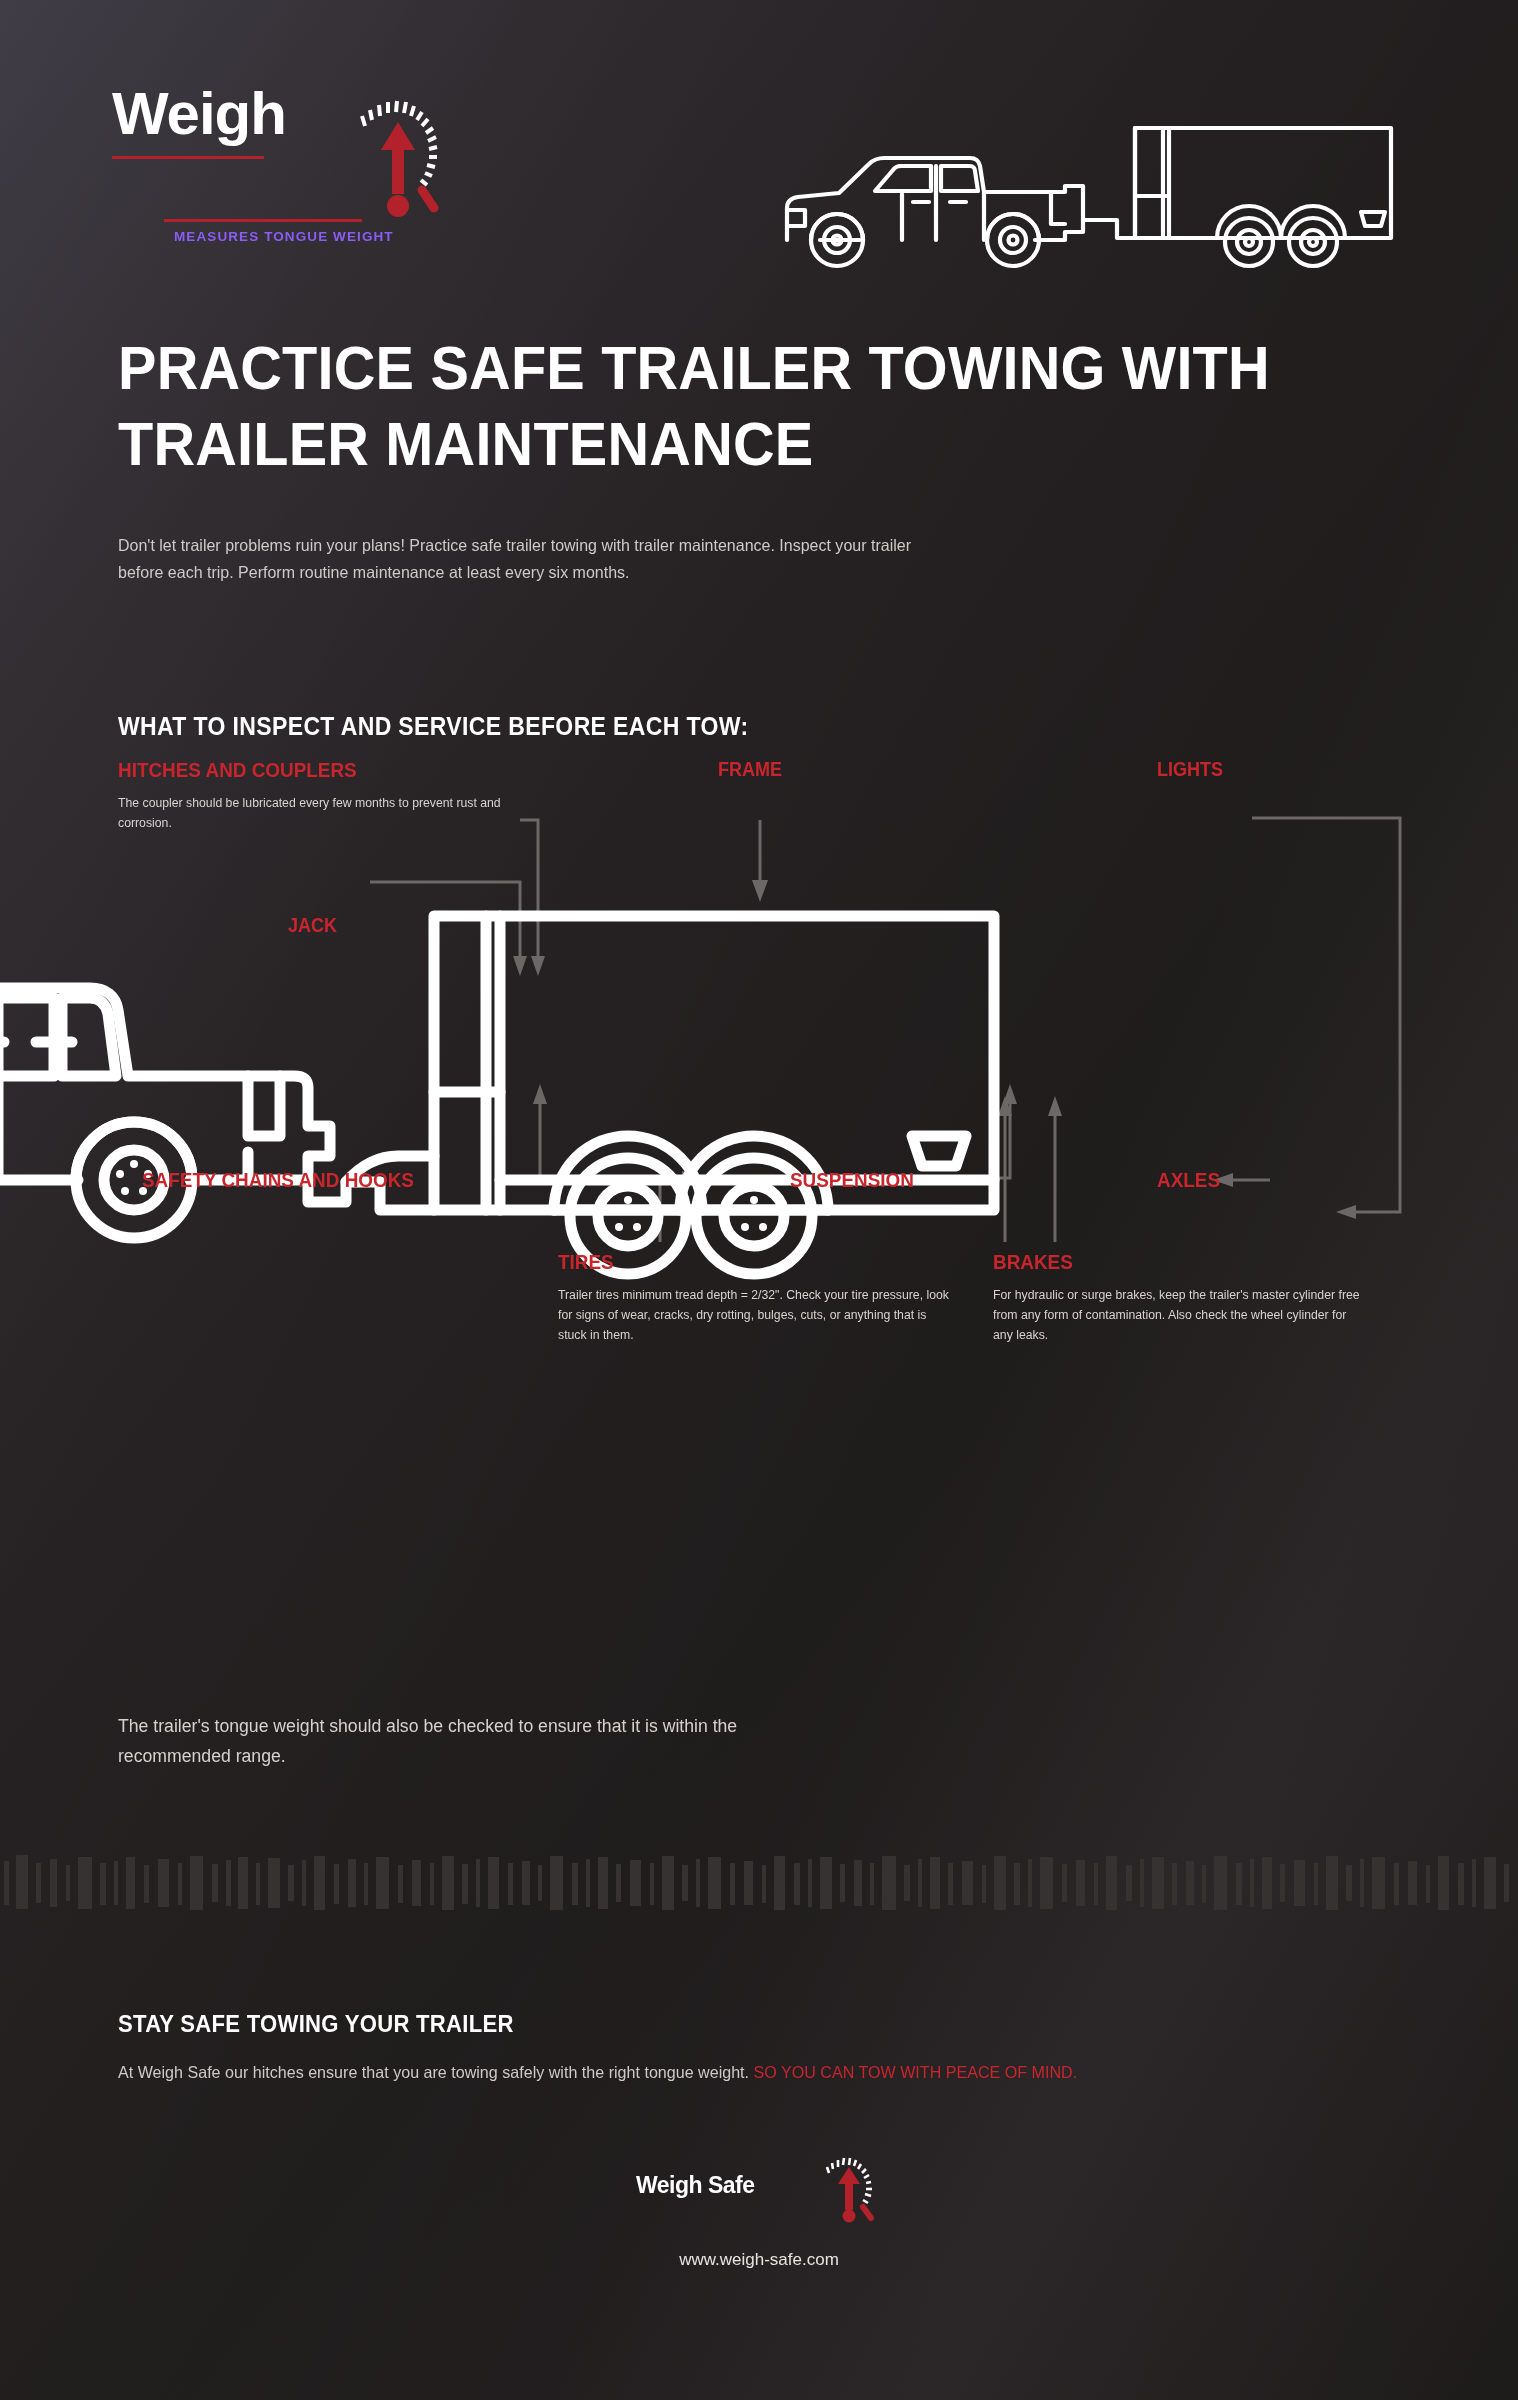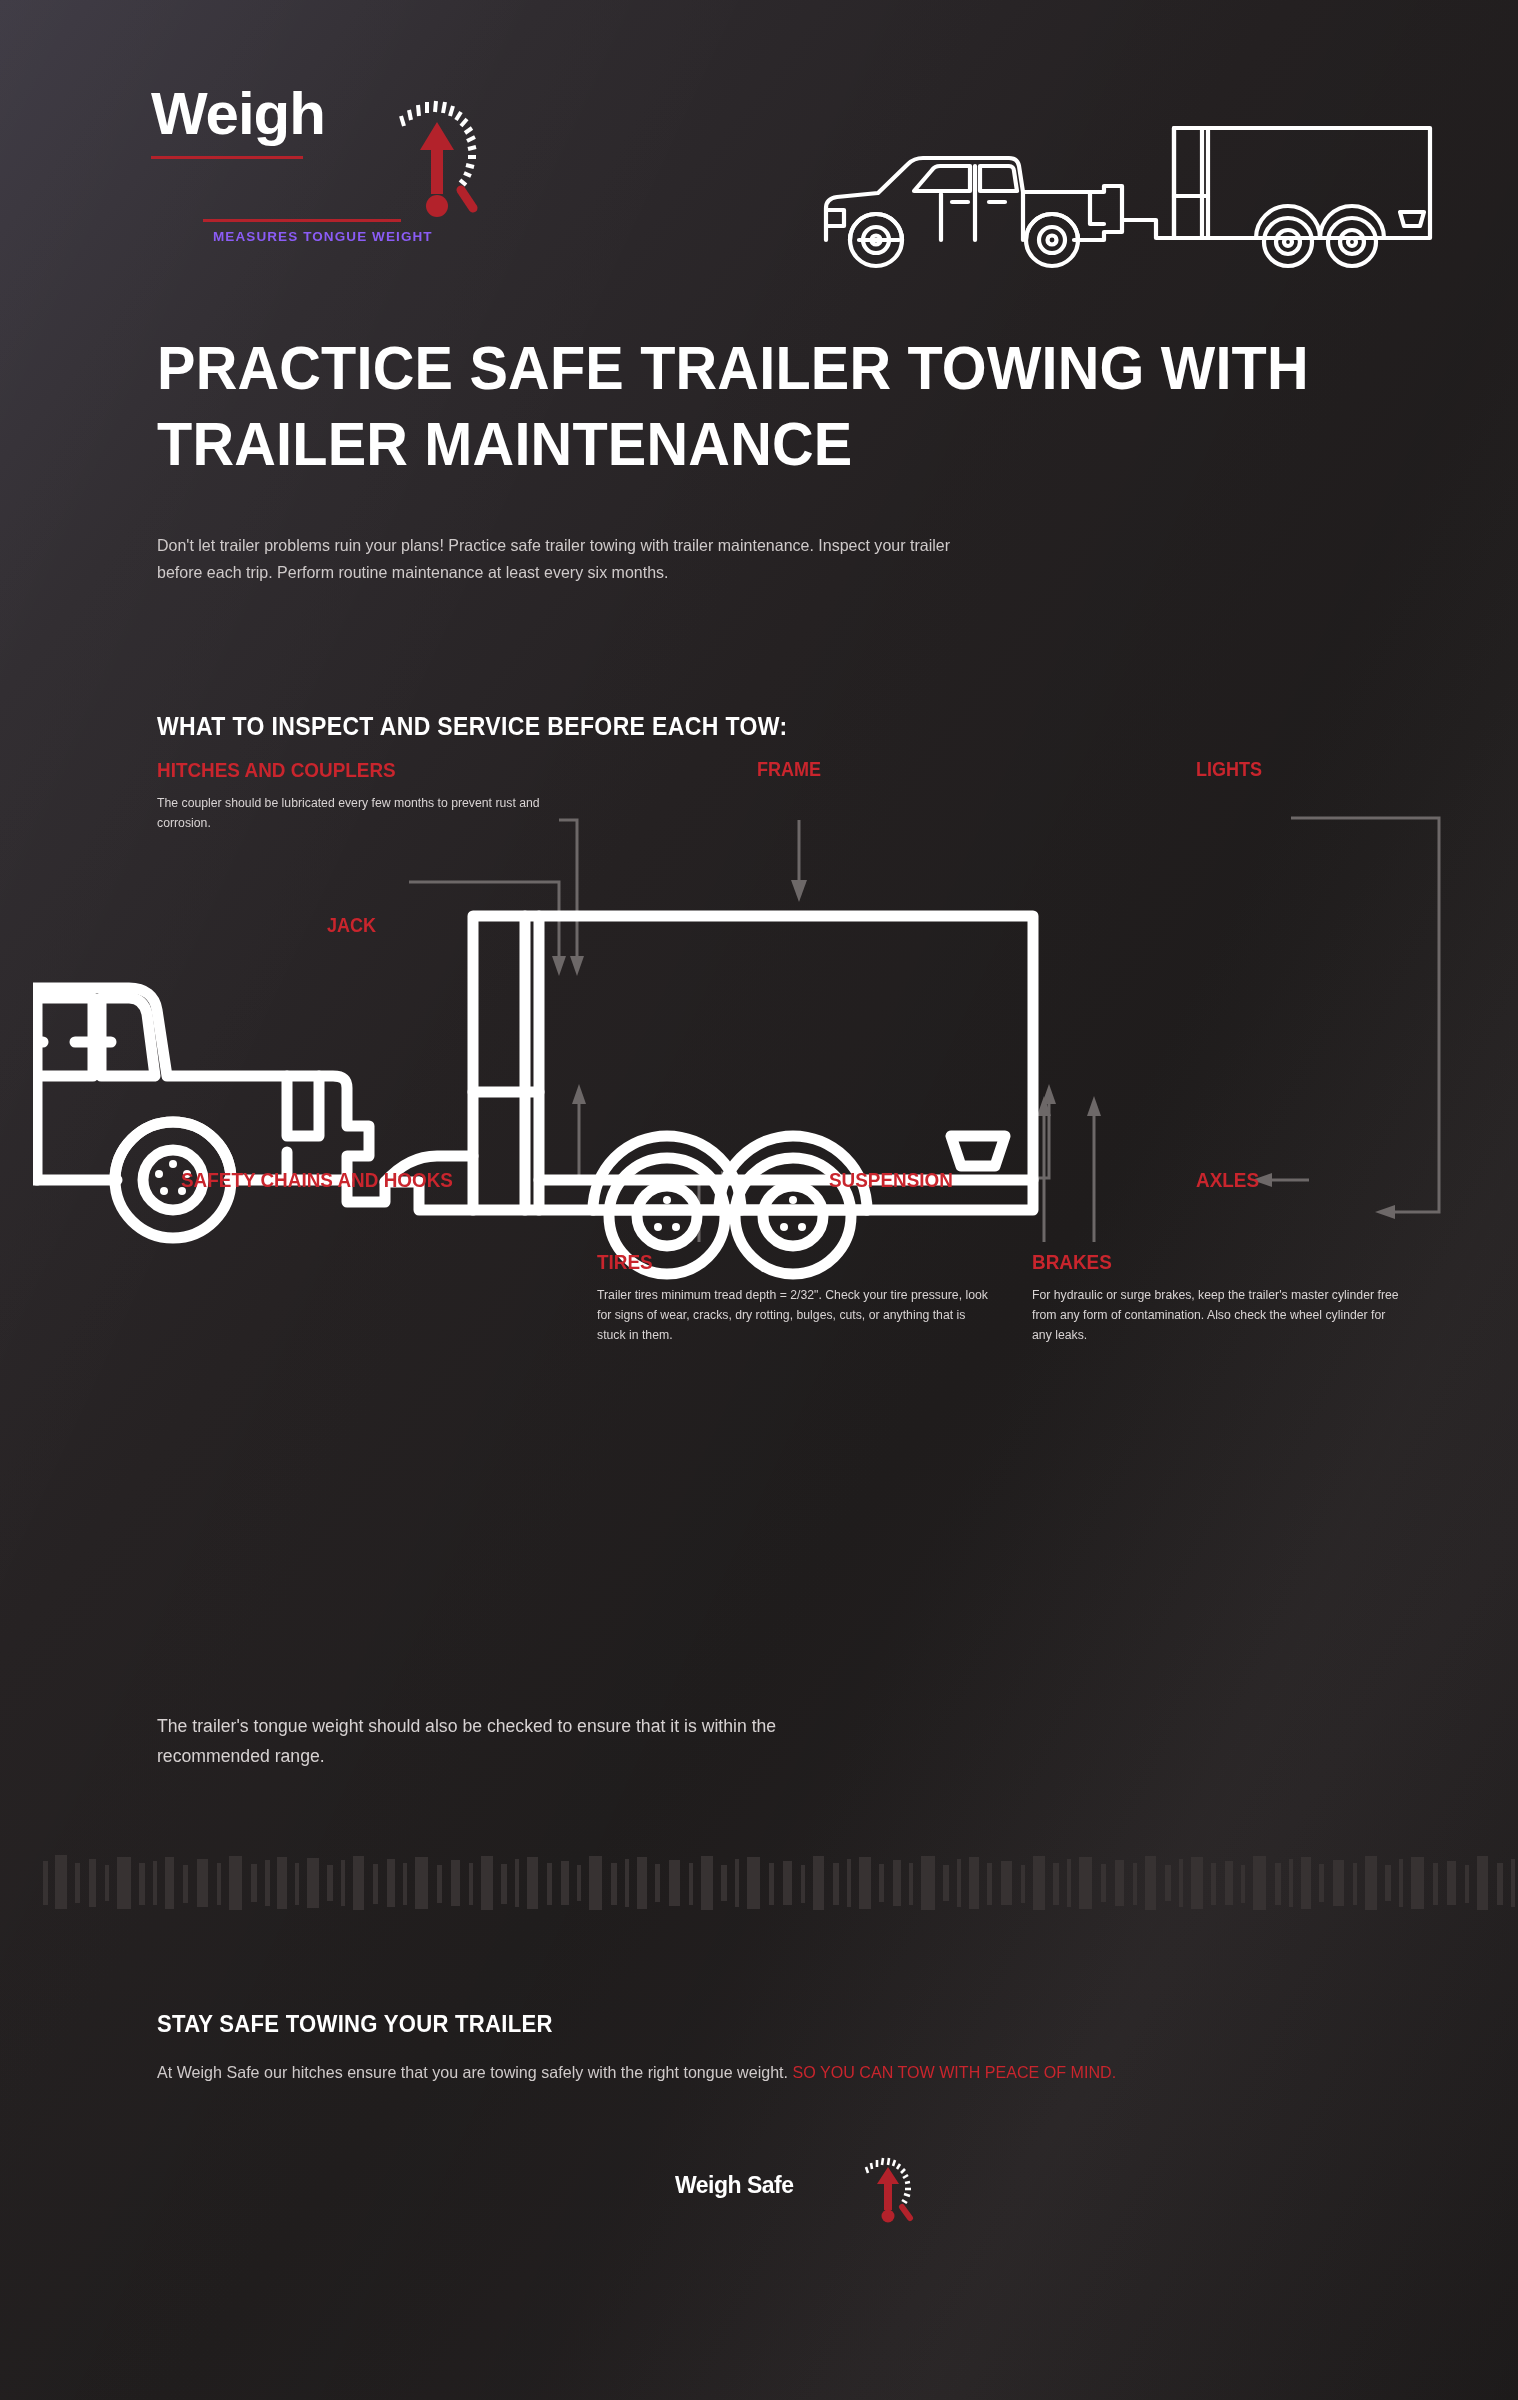--- a/index.html
+++ b/index.html
@@ -18,21 +18,21 @@
     background:
       linear-gradient(128deg, #3a3640 0%, #2e2a2e 16%, #262223 38%, #221f1f 60%, #272324 80%, #211e1e 100%);
   }
   .page::after{
     content:"";
     position:absolute; inset:0;
     background:linear-gradient(115deg, rgba(255,255,255,0.035) 0%, rgba(255,255,255,0.0) 30%, rgba(0,0,0,0.10) 62%, rgba(255,255,255,0.02) 78%, rgba(0,0,0,0.12) 100%);
     pointer-events:none;
   }
 
-  .wrap { position:absolute; inset:0;margin-left:39px; }
+  .wrap { position:absolute; inset:0; }
 
   
   .logo-main { position:absolute; left:112px; top:86px; width:330px; height:165px; }
   .logo-word { font-family:"Liberation Sans", sans-serif; font-weight:bold; color:#fff;
                font-size:60px; line-height:0.93; letter-spacing:-1px; }
   .logo-l2 { padding-left:52px; position:relative; }
   .rule-a { position:absolute; left:0px; top:70px; width:152px; height:3px; background:#b3222b; }
   .rule-b { position:absolute; left:52px; top:133px; width:198px; height:3px; background:#b3222b; }
   .tagline { position:absolute; left:62px; top:143px; font-size:13.5px; 
              font-weight:bold; letter-spacing:1.1px; color:#8b5cf6; white-space:nowrap; }
@@ -467,14 +467,15 @@
         <line x1="54" y1="39" x2="48" y2="39"></line>
         <line x1="53" y1="46" x2="47" y2="44"></line>
         <line x1="50" y1="53" x2="45" y2="50"></line>
       </g>
       <path d="M45 57 L53 68" stroke="#b3222b" stroke-width="6" stroke-linecap="round"></path>
       <path d="M27 60 L27 34 L20 34 L31 17 L42 34 L35 34 L35 60 Z" fill="#b3222b"></path>
       <circle cx="31" cy="66" r="6.5" fill="#b3222b"></circle>
     </svg>
   </div>
 
+  <div class="site">www.weigh-safe.com</div>
 
 </div>
 
 </body></html>

